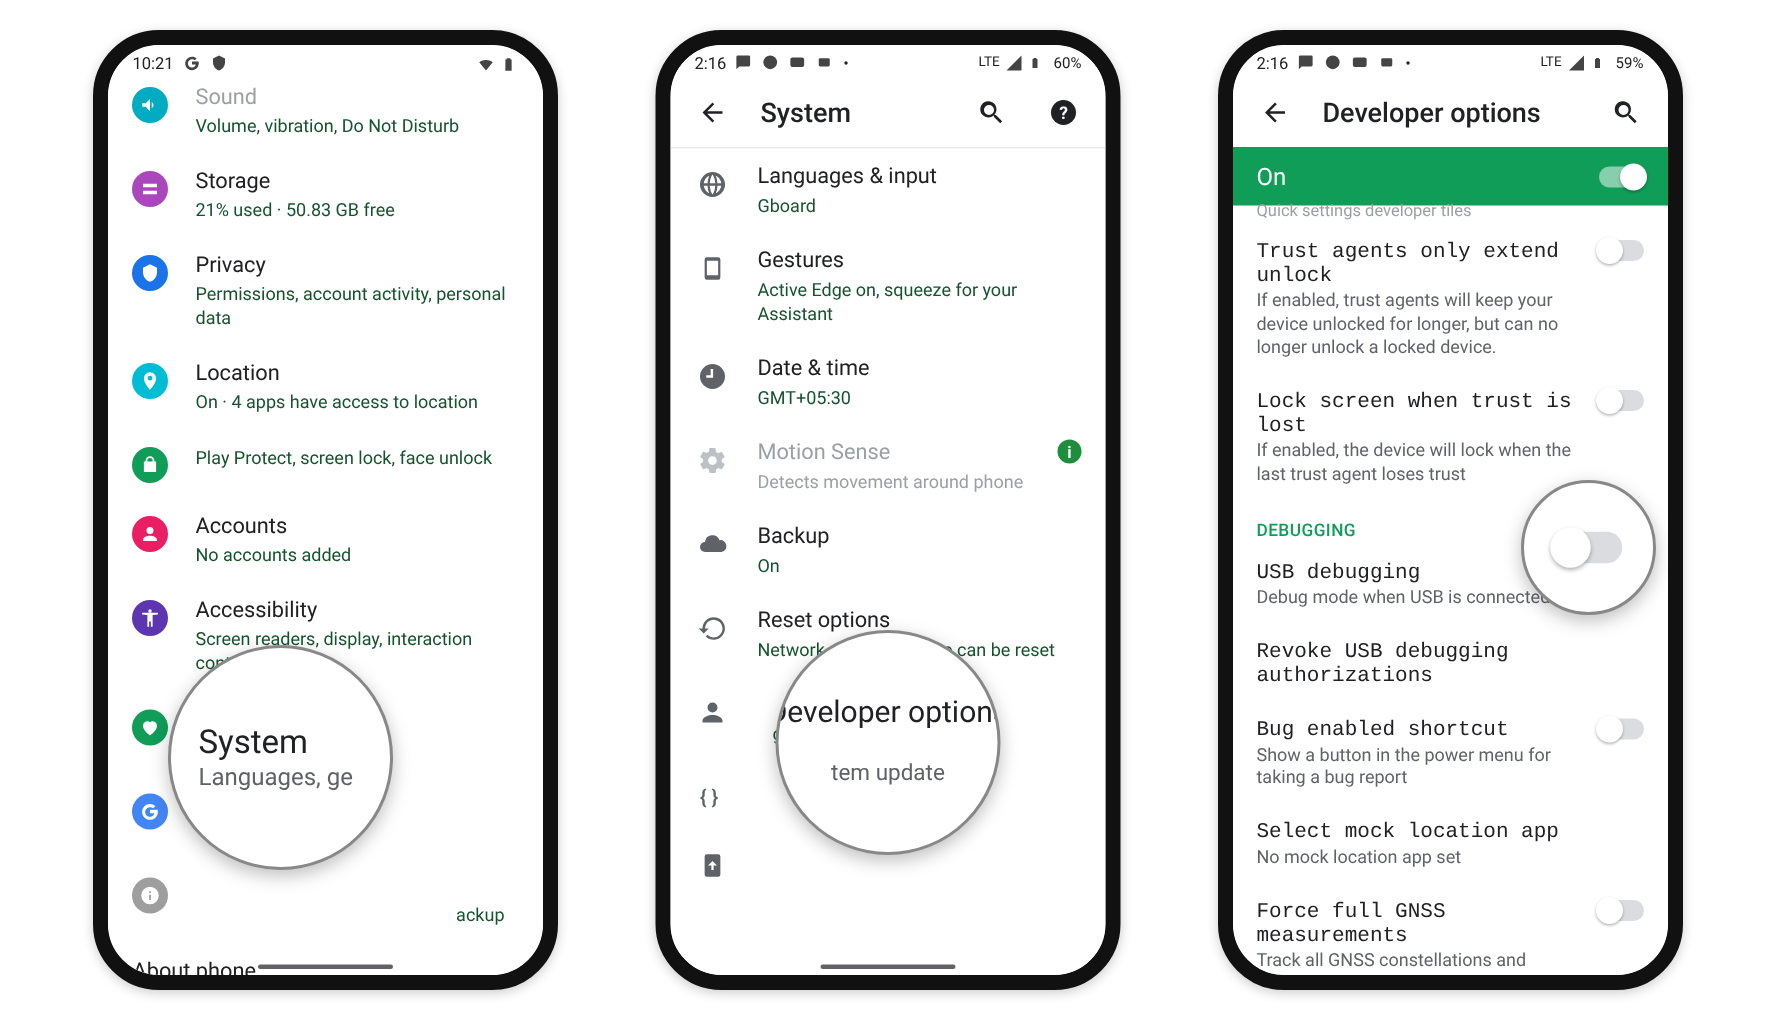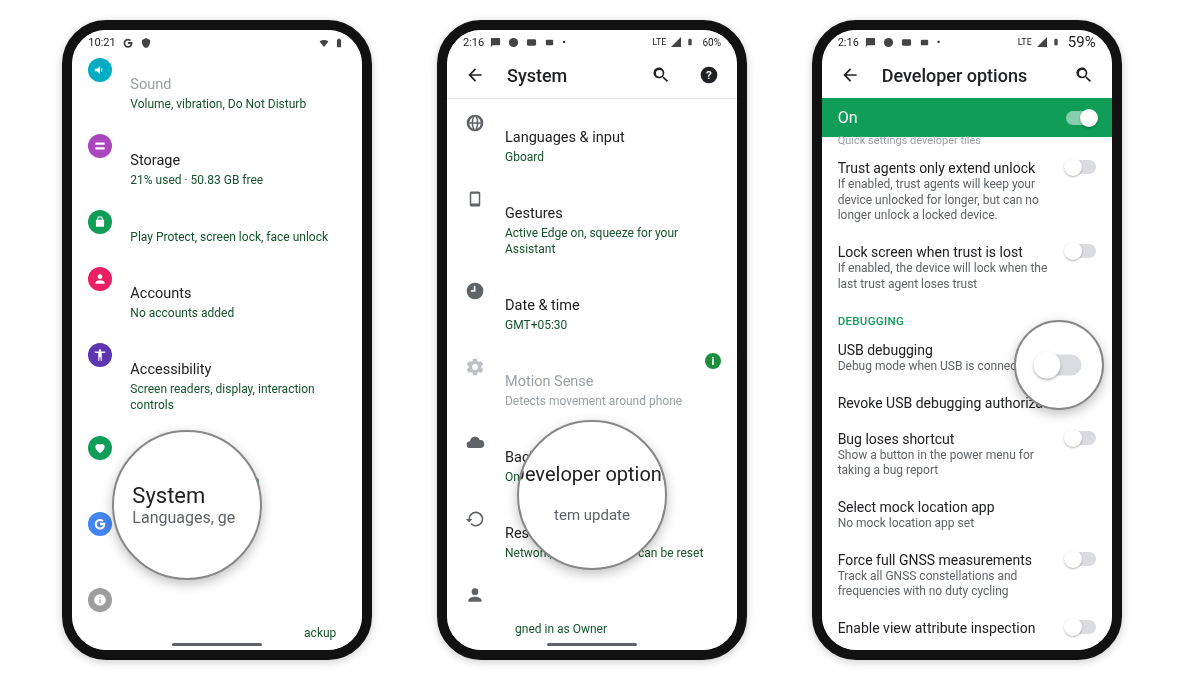--- a/index.html
+++ b/index.html
@@ -1,45 +1,45 @@
 <!DOCTYPE html>
 <html><head>
 <meta charset="utf-8">
 <style>
   * { box-sizing: border-box; margin: 0; padding: 0; font-family: Roboto, -apple-system, BlinkMacSystemFont, "Segoe UI", Arial, sans-serif; }
   body { background:#fff; width:1184px; height:686px; display:flex; justify-content:space-around; align-items:flex-start; padding:20px 30px; }
   .phone { width:310px; height:640px; border:10px solid #111; border-radius:44px; background:#fff; overflow:hidden; position:relative; box-shadow:0 2px 8px rgba(0,0,0,.2);}
   .phone .screen{ position:absolute; inset:0; overflow:hidden; background:#fff; border-radius:34px;}
   .statusbar{ height:22px; display:flex; align-items:center; justify-content:space-between; padding:2px 16px 0; font-size:11px; color:#222;}
-  .statusbar .left{ display:flex; align-items:flex-end; gap:6px;}
+  .statusbar .left{ display:flex; align-items:flex-start; gap:6px;}
   .statusbar .right{ display:flex; align-items:center; gap:4px;}
   .sb-ico{ display:inline-flex; width:12px; height:12px; }
   .appbar{ height:46px; display:flex; align-items:center; padding:0 12px; gap:16px;}
   .appbar .title{ font-size:18px; font-weight:500; color:#202124;}
   .appbar .spacer{ flex:1;}
   .icon-btn { width:32px; height:32px; display:flex; align-items:center; justify-content:center; border-radius:50%; }
   .list{}
   .row{ display:flex; align-items:flex-start; padding:10px 16px 10px 16px; gap:18px;}
   .row .ic{ width:24px; height:24px; flex:0 0 24px; display:flex; align-items:center; justify-content:center; margin-top:2px;}
-  .row .txt{ flex:1; min-width:0;margin-top:20px;}
+  .row .txt{ flex:1; min-width:0;}
   .row .t1{ font-size:14.5px; color:#202124; line-height:1.3;}
   .row .t2{ font-size:12px; color:#14532d; line-height:1.35; margin-top:1px;}
   .row .trail{ flex:0 0 auto;}
   .circle-ic{ width:24px; height:24px; border-radius:50%; display:flex; align-items:center; justify-content:center;}
   .grn-banner{ background:#0f9d58; color:#fff; display:flex; align-items:center; padding:10px 16px; justify-content:space-between;}
   .switch{ width:30px; height:14px; border-radius:9px; background:#9aa0a6; position:relative;}
   .switch .knob{ position:absolute; width:18px; height:18px; border-radius:50%; background:#fff; top:-2px; left:-2px; box-shadow:0 1px 2px rgba(0,0,0,.3);}
   .switch.off{ background:#dadce0;}
   .switch.off .knob{ left:-2px; background:#fff;}
   .switch.white-on{ background:rgba(255,255,255,.5);}
   .switch.white-on .knob{ left:14px; background:#fff;}
   .section-label{ font-size:11.5px; font-weight:500; color:#0f9d58; padding:12px 16px 4px; letter-spacing:.3px;}
   .row2{ display:flex; align-items:flex-start; padding:10px 16px; gap:14px;}
   .row2 .txt{ flex:1;}
-  .row2 .t1{ font-size:14px; color:#202124;}
+  .row2 .t1{ font-size:14px; color:#202124;font-family:Liberation Mono, monospace;}
   .row2 .t2{ font-size:12px; color:#5f6368; margin-top:1px; line-height:1.3;}
   .magnifier{ position:absolute; width:150px; height:150px; border:2px solid #888; border-radius:50%; background:#fff; box-shadow:0 4px 12px rgba(0,0,0,.25); overflow:hidden; display:flex; flex-direction:column; justify-content:center; padding-left:18px;}
   .mag-t1{ font-size:22px; color:#202124;}
   .mag-t2{ font-size:16px; color:#5f6368;}
   .mag-t1b{ font-size:20px; color:#202124;}
   .mag-extra{ font-size:15px; color:#5f6368; text-align:left; margin-top:20px;}
   .magnifier.small{ width:90px; height:90px; padding:0; align-items:center; box-shadow:0 4px 12px rgba(0,0,0,.25);}
   .info-badge{ width:16px; height:16px; border-radius:50%; background:#1e8e3e; color:#fff; font-size:11px; font-weight:700; display:flex; align-items:center; justify-content:center;}
   .faded{ color:#9aa0a6 !important;}
   .navpill{ position:absolute; bottom:4px; left:50%; width:90px; height:3px; background:#5f6368; border-radius:2px; transform:translateX(-50%);}
@@ -101,20 +101,46 @@
               </svg>
             </div>
           </div>
         <div class="txt">
             <div class="t1">Storage</div>
             <div class="t2">21% used · 50.83 GB free</div>
           </div>
       </div>
       <div class="row">
         <div class="ic">
+            <div class="circle-ic" style="background:#1a73e8">
+              <svg width="14" height="14" viewBox="0 0 24 24">
+                <path fill="#fff" d="M12 2l8 4v5c0 5-3.4 9.7-8 11-4.6-1.3-8-6-8-11V6l8-4z"></path>
+              </svg>
+            </div>
+          </div>
+        <div class="txt">
+            <div class="t1">Privacy</div>
+            <div class="t2">Permissions, account activity, personal data</div>
+          </div>
+      </div>
+      <div class="row">
+        <div class="ic">
+            <div class="circle-ic" style="background:#00bcd4">
+              <svg width="14" height="14" viewBox="0 0 24 24">
+                <path fill="#fff" d="M12 2a7 7 0 0 0-7 7c0 5.3 7 13 7 13s7-7.7 7-13a7 7 0 0 0-7-7zm0 9.5A2.5 2.5 0 1 1 12 6a2.5 2.5 0 0 1 0 5.5z"></path>
+              </svg>
+            </div>
+          </div>
+        <div class="txt">
+            <div class="t1">Location</div>
+            <div class="t2">On · 4 apps have access to location</div>
+          </div>
+      </div>
+      <div class="row">
+        <div class="ic">
             <div class="circle-ic" style="background:#0f9d58">
               <svg width="14" height="14" viewBox="0 0 24 24">
                 <path fill="#fff" d="M17 8V7a5 5 0 0 0-10 0v1H5v12h14V8h-2zm-8 0V7a3 3 0 1 1 6 0v1H9z"></path>
               </svg>
             </div>
           </div>
         <div class="txt">
             <div class="t2">Play Protect, screen lock, face unlock</div>
           </div>
       </div>
@@ -408,21 +434,21 @@
         <span class="sb-ico">
             <svg width="12" height="12" viewBox="0 0 24 24">
               <path fill="#444" d="M2 22h20V2z"></path>
             </svg>
           </span>
         <span class="sb-ico">
             <svg width="8" height="12" viewBox="0 0 24 24">
               <path fill="#444" d="M7 4h2V2h6v2h2v18H7z"></path>
             </svg>
           </span>
-        <span style="font-size:15px">59%</span>
+        <span style="font-size:10px">59%</span>
       </div>
     </div>
 
     <div class="appbar">
       <div class="icon-btn">
           <svg width="20" height="20" viewBox="0 0 24 24">
             <path fill="#202124" d="M20 11H7.8l5.6-5.6L12 4l-8 8 8 8 1.4-1.4L7.8 13H20z"></path>
           </svg>
         </div>
       <div class="title">Developer options</div>
@@ -474,21 +500,21 @@
             <div class="t2">Debug mode when USB is connected</div>
           </div>
       </div>
       <div class="row2">
         <div class="txt">
             <div class="t1">Revoke USB debugging authorizations</div>
           </div>
       </div>
       <div class="row2">
         <div class="txt">
-            <div class="t1">Bug loses shortcut</div>
+            <div class="t1">Bug enabled shortcut</div>
             <div class="t2">Show a button in the power menu for taking a bug report</div>
           </div>
         <div class="switch off">
             <div class="knob"></div>
           </div>
       </div>
       <div class="row2">
         <div class="txt">
             <div class="t1">Select mock location app</div>
             <div class="t2">No mock location app set</div>

